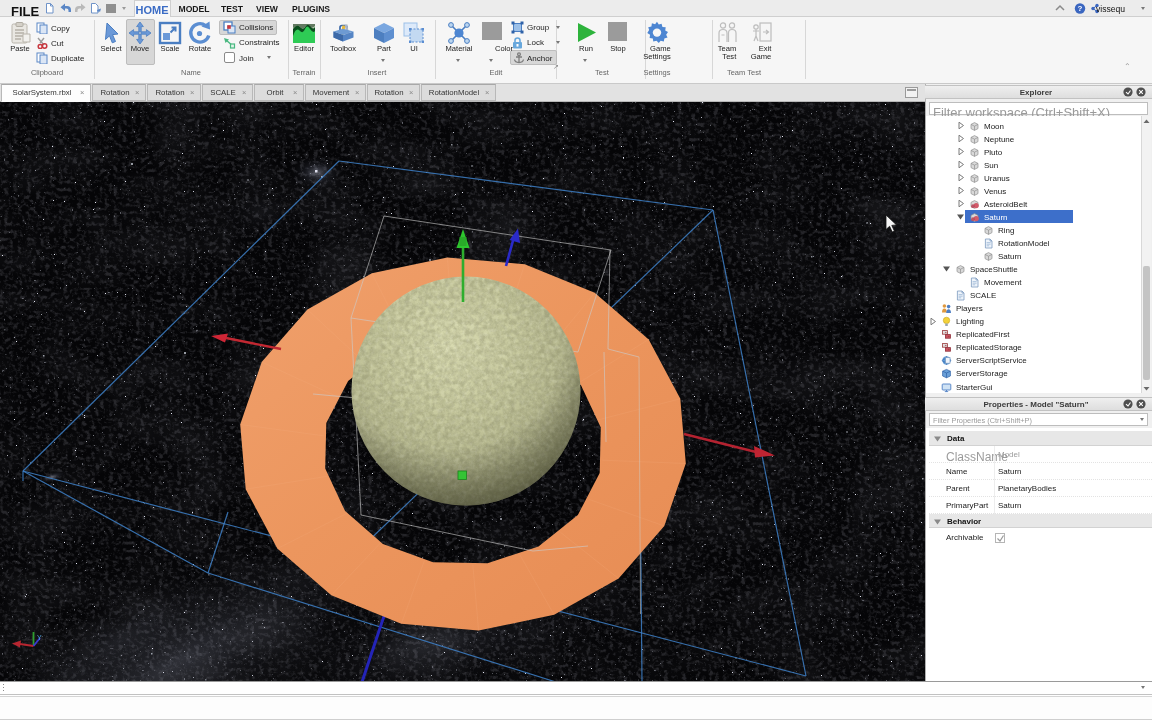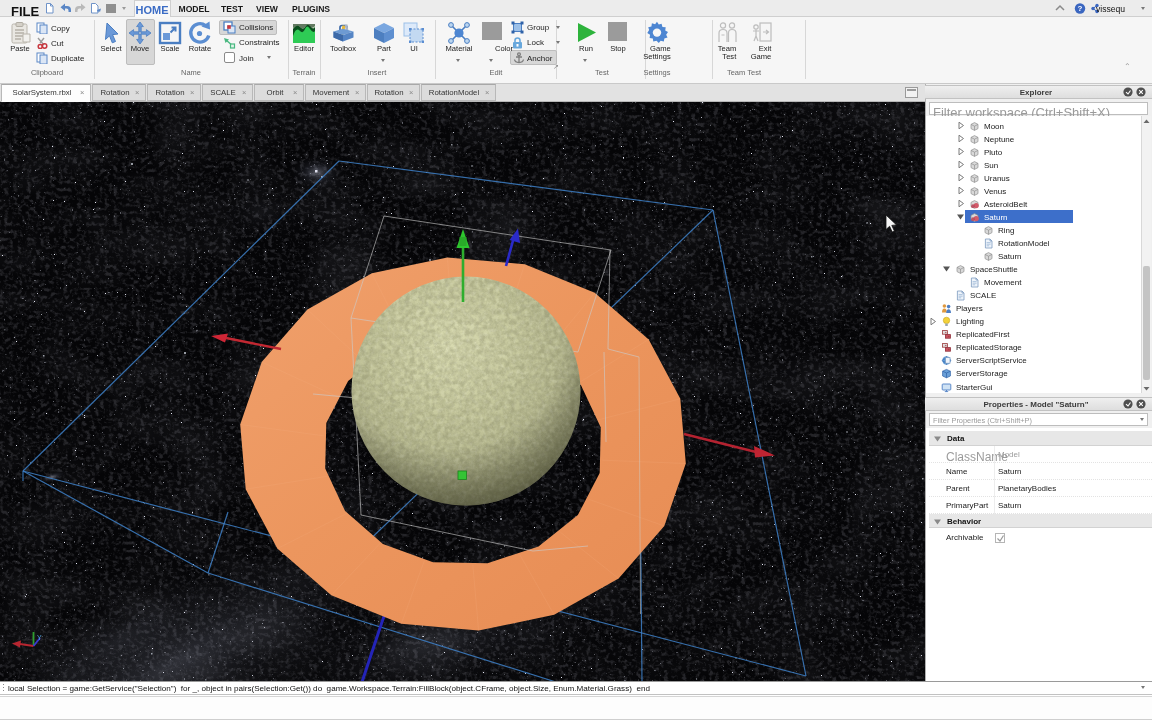--- a/index.html
+++ b/index.html
@@ -737,16 +737,15 @@
     </svg>
 <svg class="abs" style="left:1136px;top:399px" width="10" height="10" viewBox="0 0 10 10">
       <circle cx="5" cy="5" r="4.6" fill="#4f4f4f"></circle>
       <path d="M3.2 3.2 L6.8 6.8 M6.8 3.2 L3.2 6.8" stroke="#fff" stroke-width="1.1"></path>
     </svg>
 <div class="abs" style="left:929px;top:413px;width:219px;height:13px;background:#fff;border:1px solid #bdbdbd"></div>
 <div class="abs" style="left:933px;top:415.5px;font-size:7.4px;color:#9a9a9a;white-space:nowrap">Filter Properties (Ctrl+Shift+P)</div>
 <div class="caret" style="left:1140px;top:418px"></div>
 <div class="abs" style="left:0;top:681px;width:1152px;height:14px;background:#fff;border-top:1px solid #9a9a9a;border-bottom:1px solid #c2c2c2"></div>
 <div class="abs" style="left:2px;top:683px;width:3px;height:10px;background-image:radial-gradient(circle,#8a8a8a 35%,transparent 40%);background-size:3px 3px"></div>
-<div class="abs" style="left:8px;top:684px;font-size:8.1px;color:#111;white-space:nowrap">local Selection = game:GetService("Selection")&nbsp;&nbsp;for _, object in pairs(Selection:Get()) do&nbsp;&nbsp;game.Workspace.Terrain:FillBlock(object.CFrame, object.Size, Enum.Material.Grass)&nbsp;&nbsp;end</div>
 <div class="caret" style="left:1141px;top:686px"></div>
 <div class="abs" style="left:0;top:696px;width:1152px;height:24px;background:#fdfdfd;border-top:1px solid #d5d5d5"></div>
 <div class="abs" style="left:0;top:719px;width:1152px;height:1px;background:#cfcfcf"></div>
 </div>
 </body></html>

